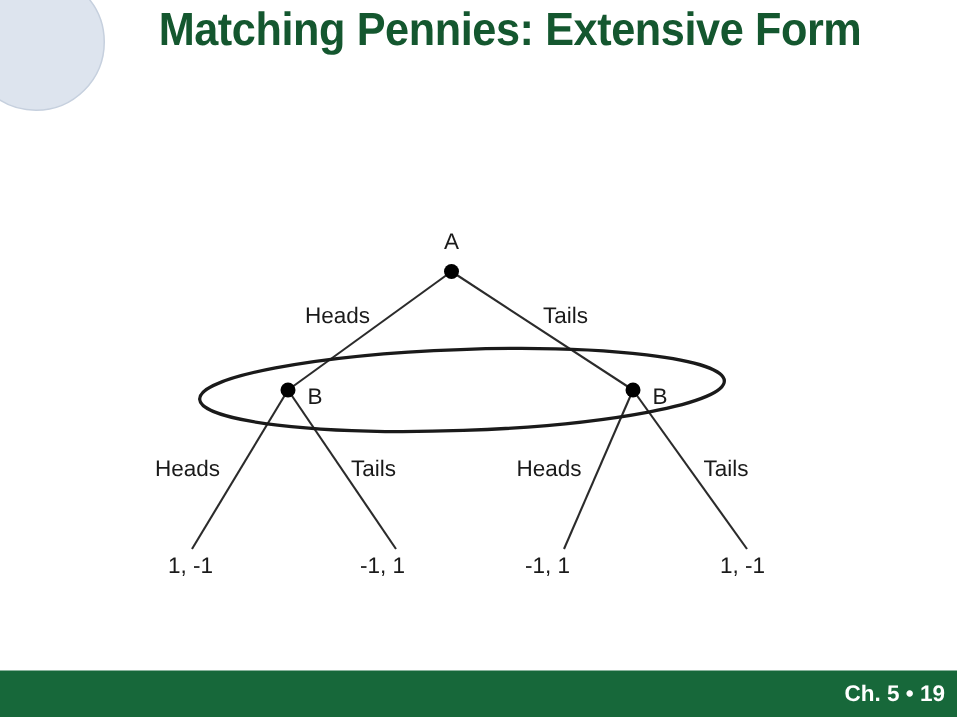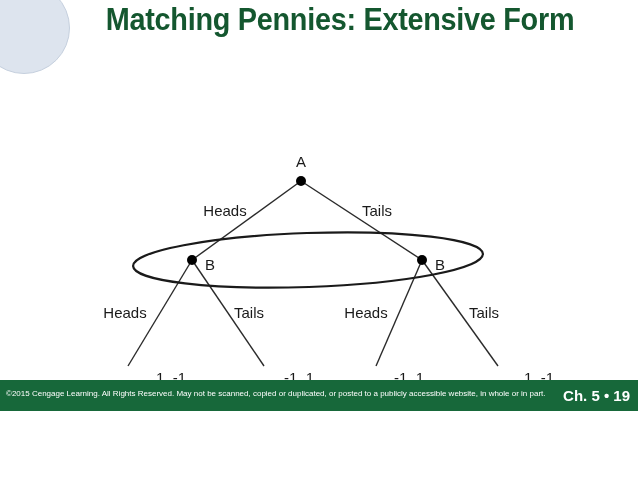--- a/index.html
+++ b/index.html
@@ -6,21 +6,21 @@
     margin: 0;
     padding: 0;
     background: #ffffff;
   }
   body {
     font-family: "Liberation Sans", sans-serif;
   }
   #slide {
     position: relative;
     width: 638px;
-    height: 411px;
+    height: 478px;
     background: #ffffff;
     overflow: hidden;
   }
 
   
   #deco-circle {
     position: absolute;
     left: -22px;
     top: -18px;
     width: 92px;
@@ -68,21 +68,20 @@
     color: #1a1a1a;
     white-space: nowrap;
     transform: translateX(-50%);
   }
   .tree-label.node-name {
     font-size: 15px;
   }
   .tree-label.payoff {
     font-size: 15px;
     font-weight: normal;
-    margin-left: 44px;
   }
   .tree-label.left-anchor {
     transform: none;
   }
 
   
   #footer-bar {
     position: absolute;
     left: 0;
     bottom: 0;
@@ -156,17 +155,16 @@
     <div class="tree-label" style="left:366px; top:304px;">Heads</div>
     <div class="tree-label" style="left:484px; top:304px;">Tails</div>
 
     <div class="tree-label payoff" style="left:127px; top:369px;">1, -1</div>
     <div class="tree-label payoff" style="left:255px; top:369px;">-1, 1</div>
     <div class="tree-label payoff" style="left:365px; top:369px;">-1, 1</div>
     <div class="tree-label payoff" style="left:495px; top:369px;">1, -1</div>
   </div>
 
   <div id="footer-bar">
-    <div id="footer-copyright">©2015 Cengage Learning. All Rights Reserved. May not be scanned, copied or duplicated, or posted to a publicly accessible website, in whole or in part.</div>
     <div id="footer-chapter">Ch. 5  •  19</div>
   </div>
 
 </div>
 
 </body></html>

